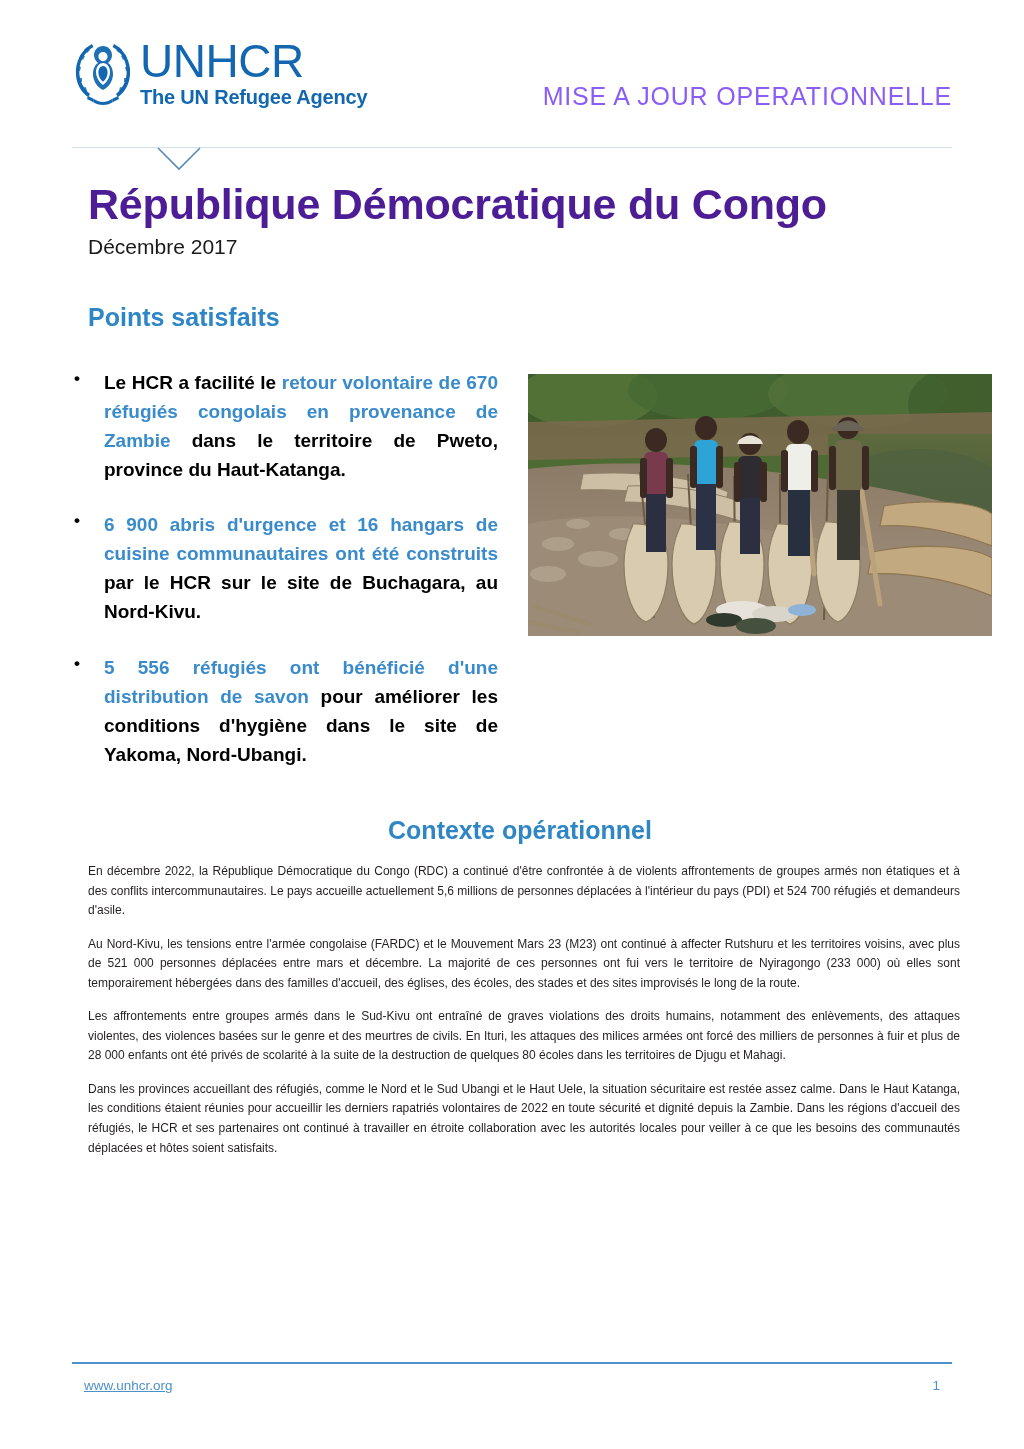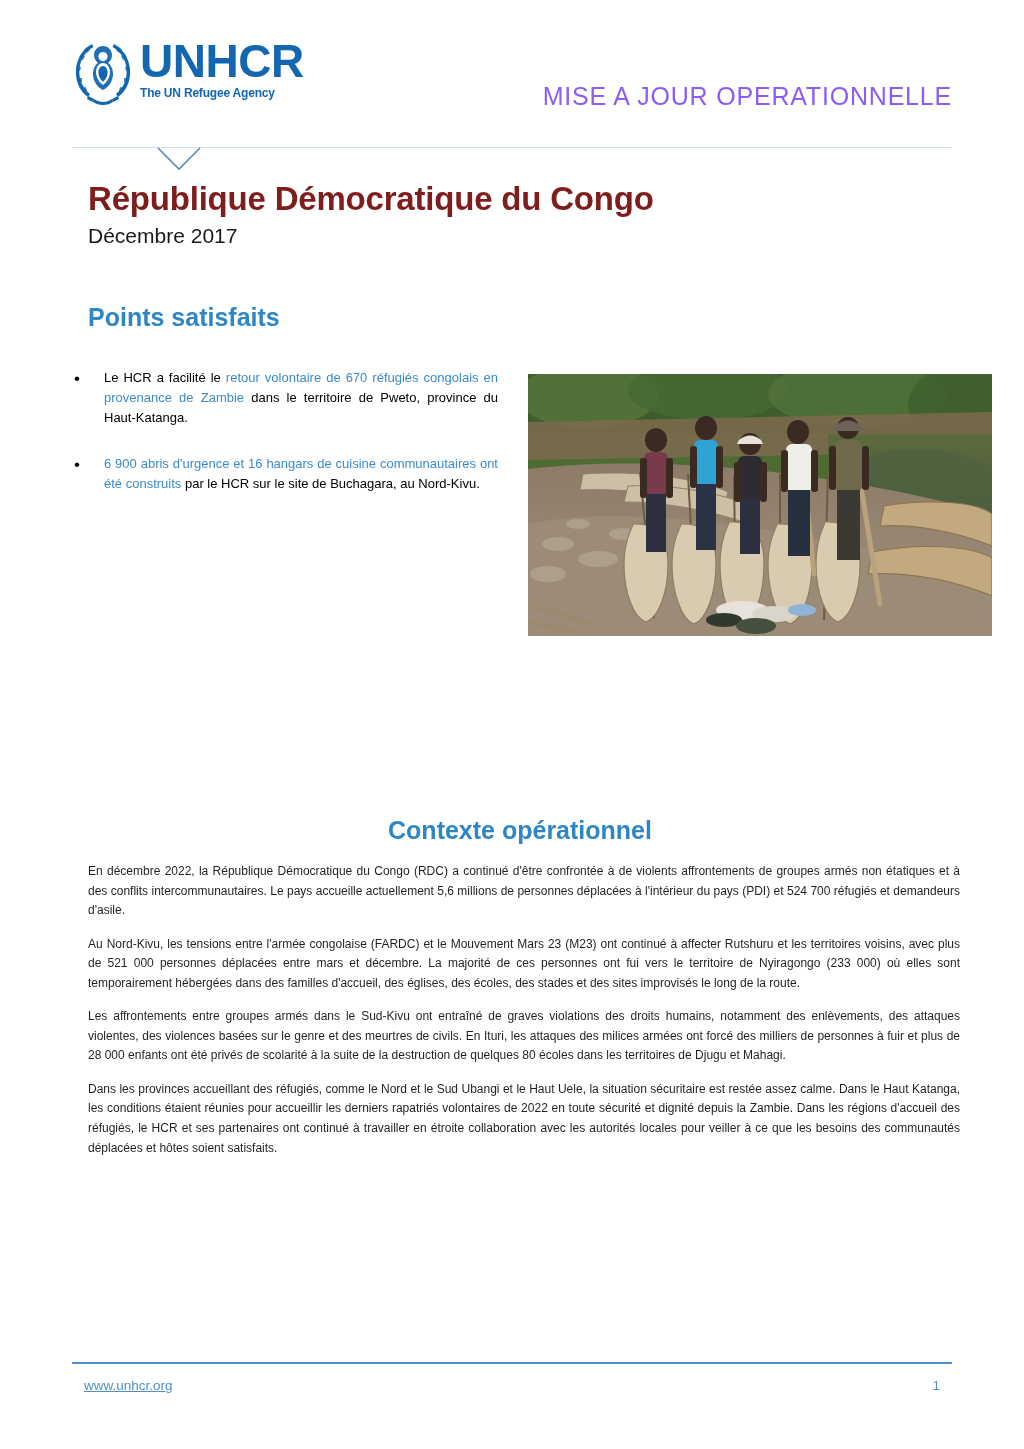--- a/index.html
+++ b/index.html
@@ -28,28 +28,28 @@
     display: flex;
     align-items: flex-start;
   }
   .logo-mark { width: 62px; height: 70px; flex: none; }
   .logo-text-block {
     margin-left: 6px;
     padding-top: 2px;
   }
   .logo-word {
     font-size: 46px;
-    font-weight: bold;
+    font-weight: normal;
     letter-spacing: -0.5px;
     color: #1267B0;
     line-height: 0.95;
     font-family: "Liberation Sans", sans-serif;
   }
   .logo-tag {
-    font-size: 12px;
+    font-size: 20px;
     font-weight: bold;
     color: #1267B0;
     letter-spacing: -0.2px;
     margin-top: 2px;
   }
   .header-kicker {
     position: absolute;
     right: 72px;
     top: 82px;
     font-size: 25px;
@@ -65,23 +65,23 @@
   }
   .chevron {
     position: absolute;
     left: 156px; top: 147px;
     width: 46px; height: 26px;
   }
 
   
   .title-block { position: absolute; left: 88px; top: 180px; }
   .doc-title {
-    font-size: 33px;
-    font-weight: bold;
-    color: #7f1d1d;
+    font-size: 43px;
+    font-weight: bold;
+    color: #4c1d95;
     letter-spacing: -0.2px;
     line-height: 1.15;
     margin: 0;
   }
   .doc-date {
     font-size: 21px;
     color: #1A1A1A;
     margin-top: 6px;
   }
 
@@ -99,22 +99,22 @@
     left: 66px; top: 368px;
     width: 432px;
     margin: 0;
     padding: 0;
     list-style: none;
   }
   .bullet {
     position: relative;
     padding-left: 38px;
     margin-bottom: 26px;
-    font-size: 13px;
-    font-weight: normal;
+    font-size: 19px;
+    font-weight: bold;
     line-height: 1.53;
     color: #000000;
     text-align: justify;
   }
   .bullet:last-child { margin-bottom: 0; }
   .bullet::before {
     content: "\2022";
     position: absolute;
     left: 8px;
     top: -2px;
@@ -231,20 +231,21 @@
 
   <div class="title-block">
     <h1 class="doc-title">République Démocratique du Congo</h1>
     <div class="doc-date">Décembre 2017</div>
   </div>
 
   <h2 class="highlights-heading">Points satisfaits</h2>
   <ul class="bullets">
     <li class="bullet"><span>Le HCR a facilité le </span><span class="hl">retour volontaire de 670 réfugiés congolais en provenance de Zambie</span><span> dans le territoire de Pweto, province du Haut-Katanga.</span></li>
     <li class="bullet"><span class="hl">6 900 abris d'urgence et 16 hangars de cuisine communautaires ont été construits</span><span> par le HCR sur le site de Buchagara, au Nord-Kivu.</span></li>
+    <li class="bullet"><span class="hl">5 556 réfugiés ont bénéficié d'une distribution de savon</span><span> pour améliorer les conditions d'hygiène dans le site de Yakoma, Nord-Ubangi.</span></li>
   </ul>
 
   <div class="photo-frame">
     <svg class="photo-svg" viewBox="0 0 464 262" preserveAspectRatio="none">
       <defs>
         <linearGradient id="waterG" x1="0" y1="0" x2="0" y2="1">
           <stop offset="0%" stop-color="#5d6a3e"></stop>
           <stop offset="100%" stop-color="#46583a"></stop>
         </linearGradient>
         <linearGradient id="groundG" x1="0" y1="0" x2="0" y2="1">

